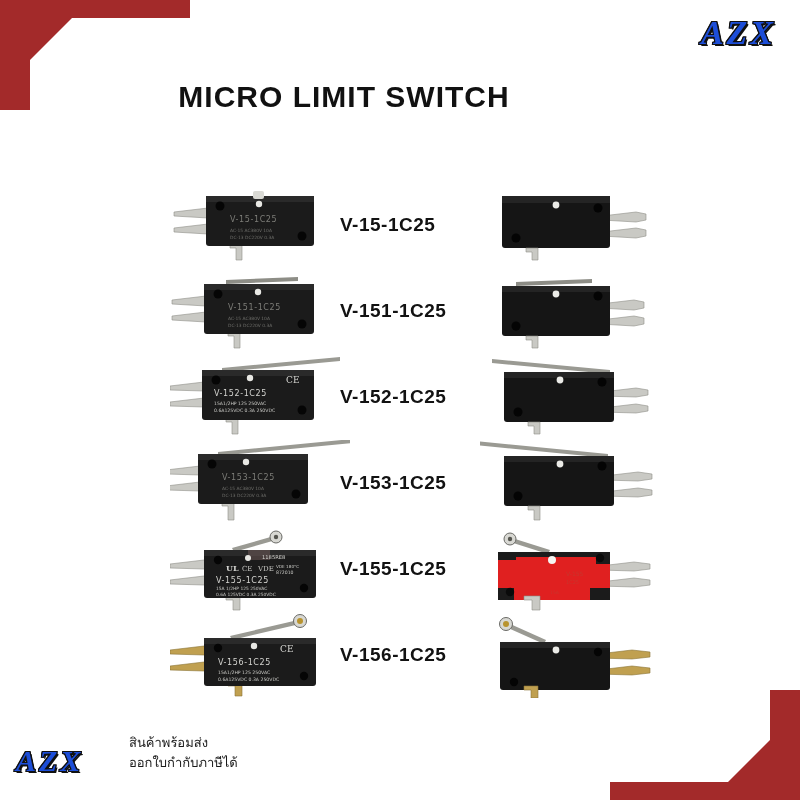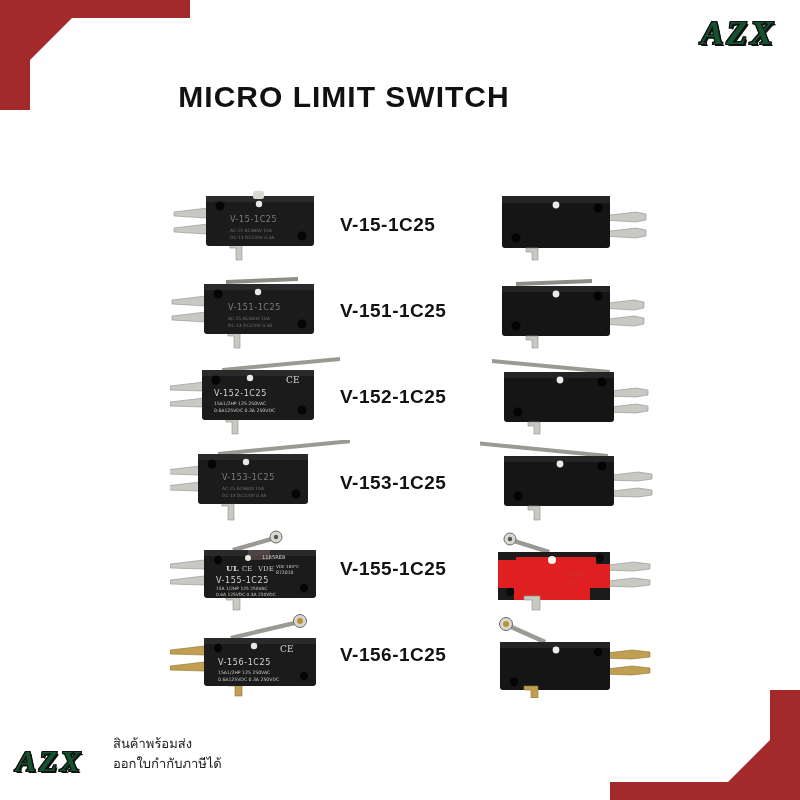--- a/index.html
+++ b/index.html
@@ -16,21 +16,21 @@
   .corner{position:absolute;width:190px;height:110px;pointer-events:none;}
   .corner-tl{top:0;left:0;}
   .corner-br{bottom:0;right:0;}
 
   
   .logo{
     position:absolute;
     font-family:"Liberation Serif", serif;
     font-weight:bold;font-style:italic;
     letter-spacing:3px;
-    color:#14532d;
+    color:#1d4ed8;
     -webkit-text-stroke:2px #111;
     paint-order:stroke fill;
     text-shadow:
        1px 0 0 #111, -1px 0 0 #111, 0 1px 0 #111, 0 -1px 0 #111,
        1px 1px 0 #111, -1px -1px 0 #111, 1px -1px 0 #111, -1px 1px 0 #111,
        2px 2px 0 #111;
     white-space:nowrap;
   }
   .logo-top{top:14px;right:24px;font-size:34px;}
   .logo-bottom{left:16px;bottom:22px;font-size:30px;}
@@ -51,23 +51,23 @@
   .cell-mid{left:340px;width:160px;display:flex;align-items:center;}
   .cell-right{left:480px;width:210px;}
   .model-label{
     font-size:19px;font-weight:bold;color:#121212;letter-spacing:0.5px;
     white-space:nowrap;
   }
   .sw{position:absolute;top:0;left:0;width:100%;height:100%;}
 
   
   .footer-text{
-    position:absolute;left:113px;bottom:26px;
+    position:absolute;left:129px;bottom:26px;
     font-size:13px;line-height:20px;color:#1a1a1a;
-    font-family:Liberation Serif, serif;
+    font-family:Liberation Mono, monospace;
   }
   .footer-text div{white-space:nowrap;}
 </style>
 </head>
 <body>
 
 <div id="stage">
 
   <svg class="corner corner-tl" viewBox="0 0 190 110" preserveAspectRatio="none">
     <path d="M0,0 L190,0 L190,18 L72,18 L30,60 L30,110 L0,110 Z" fill="#A32A2A"></path>

